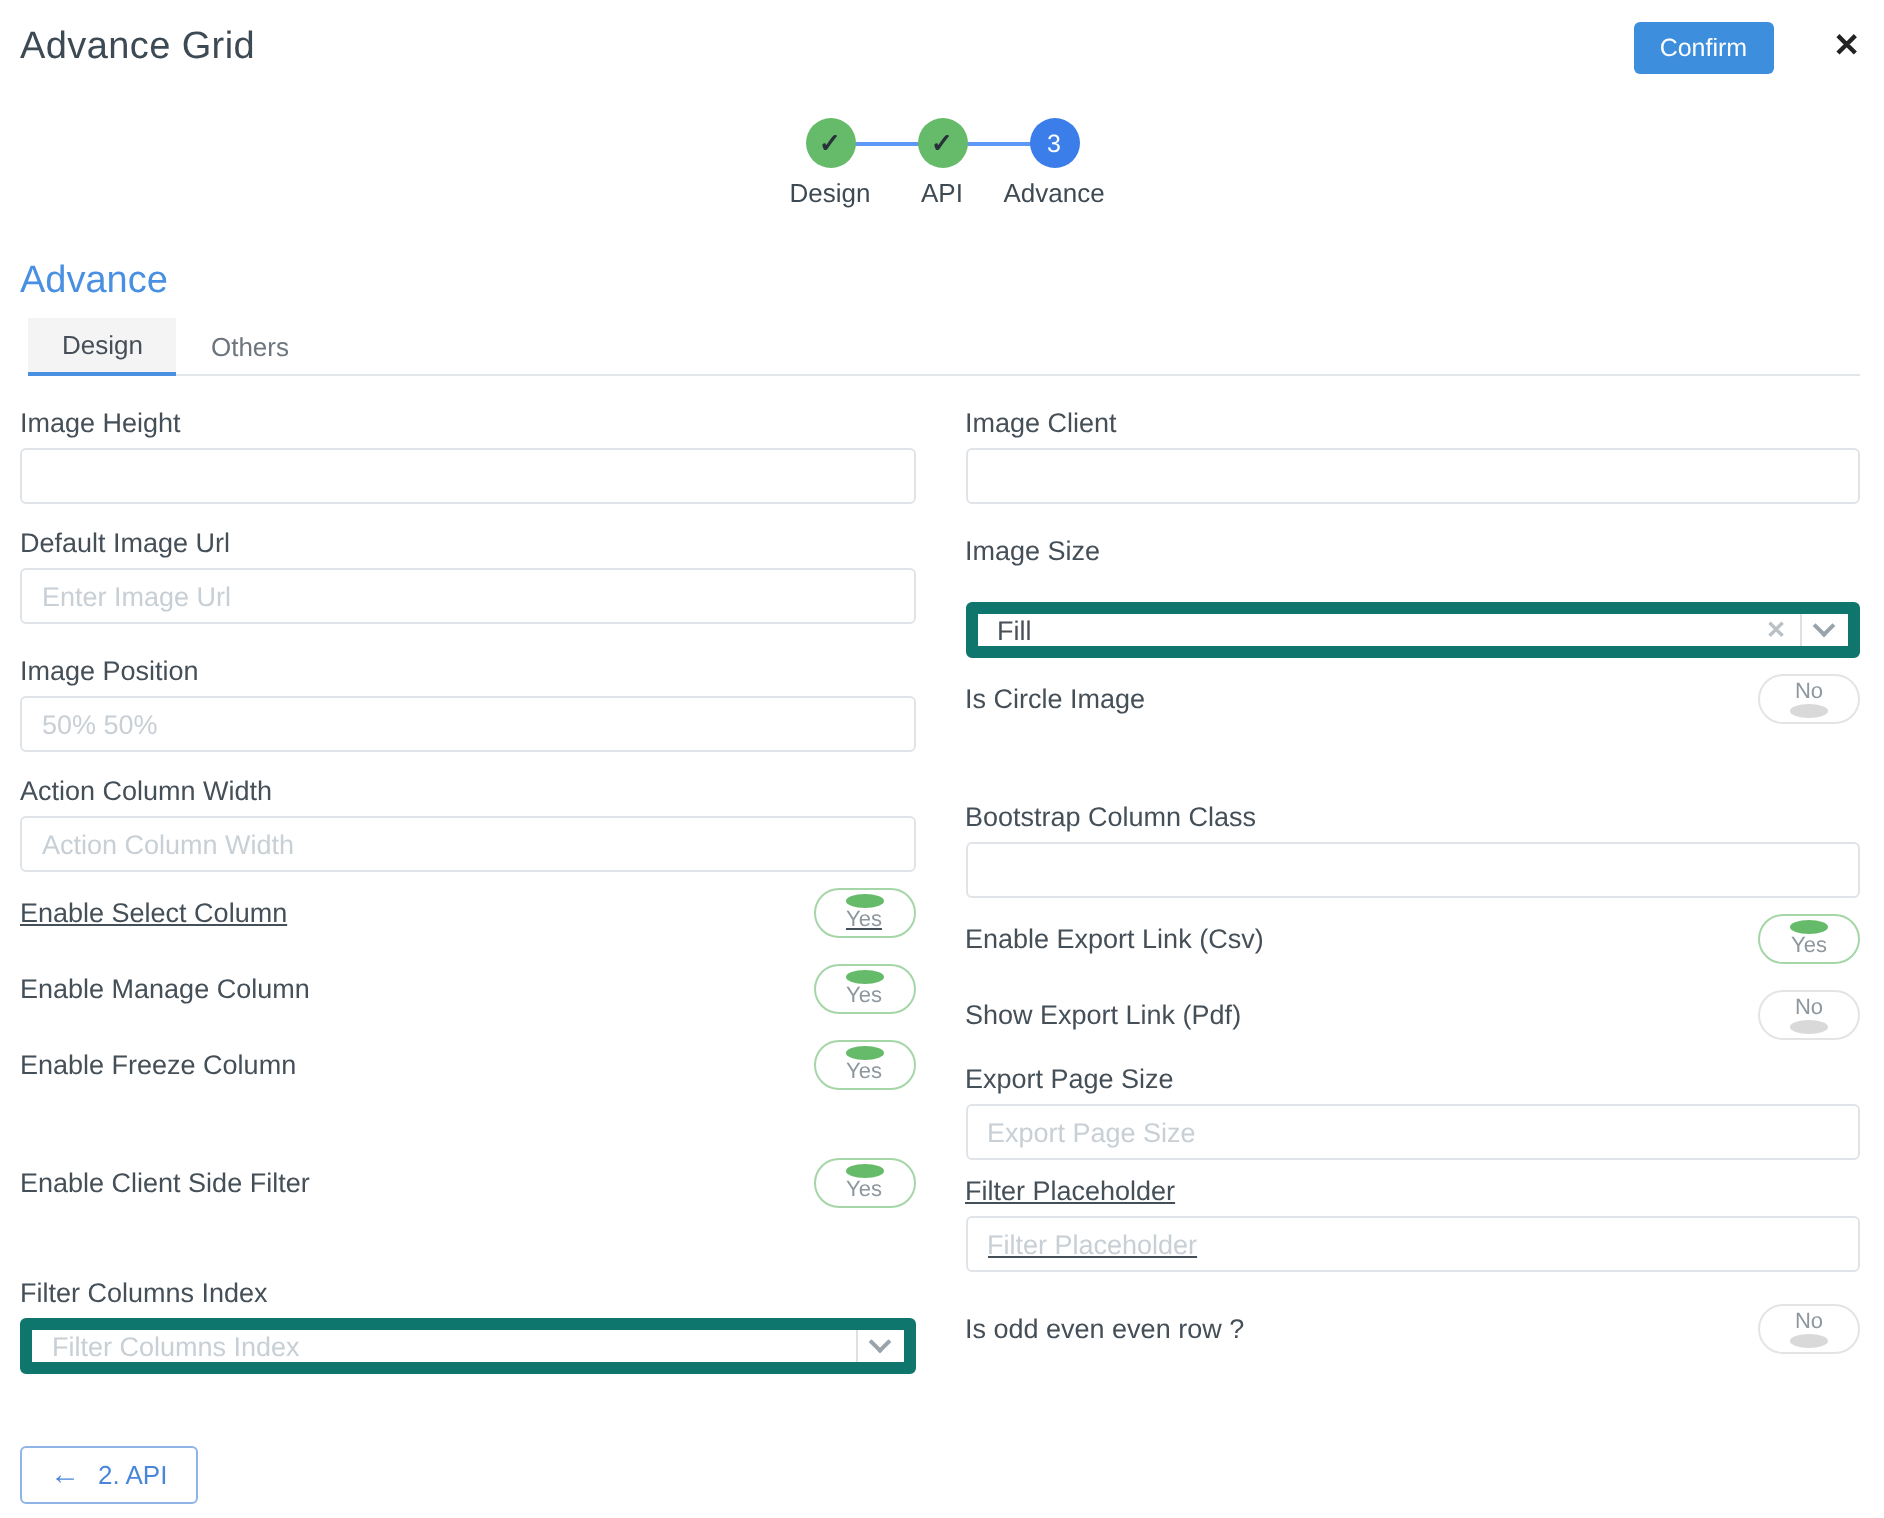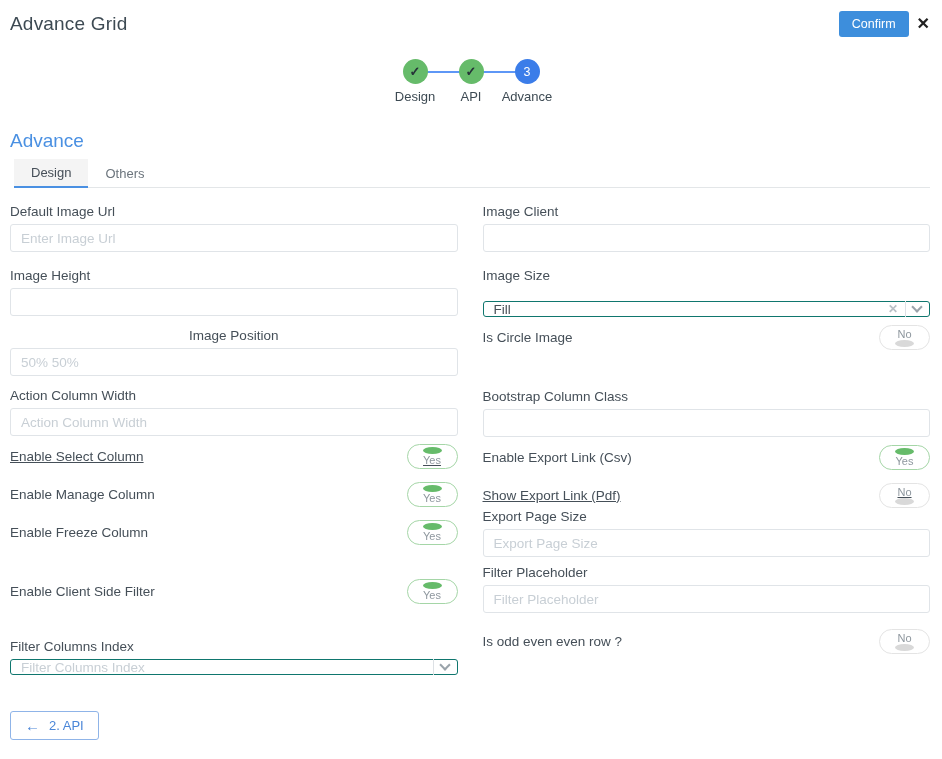--- a/index.html
+++ b/index.html
@@ -3,21 +3,21 @@
 <meta charset="utf-8">
 <style>
   * { box-sizing: border-box; margin: 0; padding: 0; }
   html,body { width: 942px; height: 759px; background: #ffffff;
     font-family: "Liberation Sans", sans-serif; color: #454f58; }
 
   
   .header { display: flex; justify-content: space-between; align-items: center;
     padding: 11px 12px 8px 10px; }
   .page-title { font-size: 19px; color: #3d4a53; font-weight: 400; letter-spacing: .2px; }
-  .header-right { display: flex; align-items: center; gap: 8px; }
+  .header-right { display: flex; align-items: center; gap: 30px; }
   .btn-confirm { background: #3d8edc; color: #fff; border: none; border-radius: 3px;
     font-size: 12.5px; padding: 6px 13px; cursor: pointer; font-family: inherit; }
   .close-x { font-size: 16px; color: #222; font-weight: 700; cursor: pointer; line-height: 1; }
 
   
   .stepper-wrap { display: flex; justify-content: center; margin-top: 14px; }
   .stepper { position: relative; display: flex; }
   .step { width: 56px; display: flex; flex-direction: column; align-items: center; position: relative; z-index: 1; }
   .stepper-line { position: absolute; top: 12px; left: 28px; right: 28px; height: 2px;
     background: #5e97f6; z-index: 0; }
@@ -41,21 +41,21 @@
   .form { display: grid; grid-template-columns: 1fr 1fr; column-gap: 25px;
     padding: 16px 12px 0 10px; align-items: start; }
   .col { display: flex; flex-direction: column; }
 
   .field { display: flex; flex-direction: column; }
   .flabel { font-size: 13.5px; color: #454f58; margin-bottom: 5px; line-height: 15px; }
   .finput { height: 28px; border: 1px solid #e0e4e8; border-radius: 3px; padding: 0 10px;
     font-size: 13.5px; font-family: inherit; color: #495057; width: 100%; outline: none; }
   .finput::placeholder { color: #c8cfd5; opacity: 1; }
 
-  .fselect { height: 16px; border: 1px solid #0f766e; border-radius: 3px;
+  .fselect { height: 28px; border: 6px solid #0f766e; border-radius: 3px;
     display: flex; align-items: center; padding: 0 8px 0 10px; cursor: pointer; }
   .sval { flex: 1; font-size: 13.5px; color: #495057; }
   .sval.placeholder { color: #c8cfd5; }
   .sicons { display: flex; align-items: center; gap: 7px; }
   .clear-x { color: #b9c0c6; font-size: 12px; font-weight: 700; cursor: pointer; }
   .sep { width: 1px; height: 16px; background: #dde1e5; }
   .chev { width: 8px; height: 8px; border-left: 2px solid #9aa3aa; border-bottom: 2px solid #9aa3aa;
     transform: rotate(-45deg); margin-top: -4px; cursor: pointer; }
 
   .trow { display: flex; align-items: center; justify-content: space-between; height: 28px; }
@@ -66,27 +66,27 @@
   .toggle--yes { border: 1px solid #a5d6a7; }
   .toggle--no  { border: 1px solid #e4e4e4; }
   .knob { width: 19px; height: 19px; border-radius: 50%; }
   .toggle--yes .knob { background: #66bb6a; order: 0; }
   .toggle--yes .tval { order: 1; }
   .toggle--no .knob { background: #d9d9d9; order: 1; }
   .toggle--no .tval { order: 0; }
   .tval { font-size: 11px; color: #8e979e; padding: 0 5px; }
 
   
-  .L0 { margin-bottom: 16px; } .L1 { margin-bottom: 12px; } .L2 { margin-bottom: 12px; align-items: center; }
+  .L0 { margin-bottom: 16px; } .L1 { margin-bottom: 12px; } .L2 { margin-bottom: 12px; }
   .L3 { margin-bottom: 6px; }  .L4 { margin-bottom: 10px; text-decoration: underline; } .L5 { margin-bottom: 10px; }
   .L6 { margin-bottom: 31px; } .L7 { margin-bottom: 34px; }
   
   .R0 { margin-bottom: 16px; } .R1 { margin-bottom: 6px; gap: 13px; } .R2 { margin-bottom: 38px; }
-  .R3 { margin-bottom: 6px; }  .R4 { margin-bottom: 10px; } .R5 { margin-bottom: 0; text-decoration: underline; }
-  .R6 { margin-bottom: 8px; }  .R7 { margin-bottom: 14px; }
+  .R3 { margin-bottom: 6px; }  .R4 { margin-bottom: 10px; } .R5 { margin-bottom: 11px; }
+  .R6 { margin-bottom: 8px; }  .R7 { margin-bottom: 14px; text-decoration: underline; }
 
   
   .footer { margin: 36px 0 0 10px; }
   .btn-back { display: inline-flex; align-items: center; gap: 9px; background: #fff;
     border: 1px solid #8fb4e8; color: #4a86d8; border-radius: 3px; padding: 6px 14px;
     font-size: 13px; cursor: pointer; font-family: inherit; }
   .back-arrow { font-size: 15px; line-height: 1; }
 </style>
 </head>
 <body>
@@ -127,28 +127,28 @@
 
 <div class="tabbar">
   <div class="tab active">Design</div>
   <div class="tab">Others</div>
 </div>
 
 <div class="form">
 
   <div class="col">
 
+    <div class="field L1">
+      <label class="flabel">Image Height</label>
+      <input class="finput" placeholder="" style="">
+    </div>
+
     <div class="field L0">
       <label class="flabel">Default Image Url</label>
       <input class="finput" placeholder="Enter Image Url" style="">
-    </div>
-
-    <div class="field L1">
-      <label class="flabel">Image Height</label>
-      <input class="finput" placeholder="" style="">
     </div>
 
     <div class="field L2">
       <label class="flabel">Image Position</label>
       <input class="finput" placeholder="50% 50%" style="">
     </div>
 
     <div class="field L3">
       <label class="flabel">Action Column Width</label>
       <input class="finput" placeholder="Action Column Width" style="">

